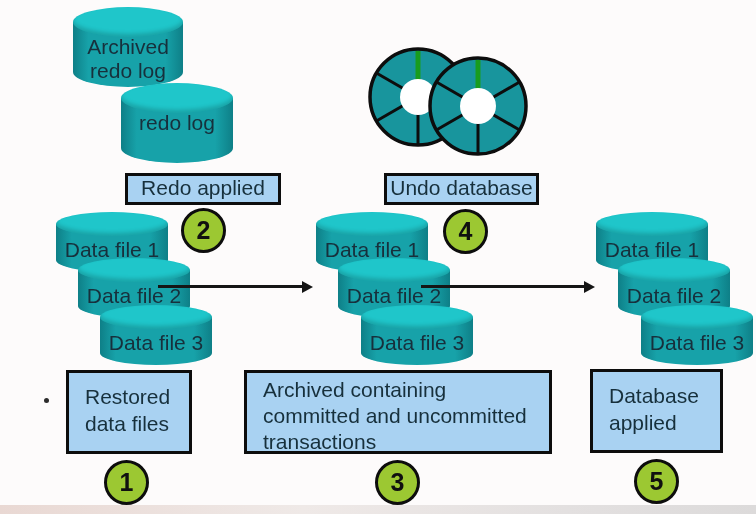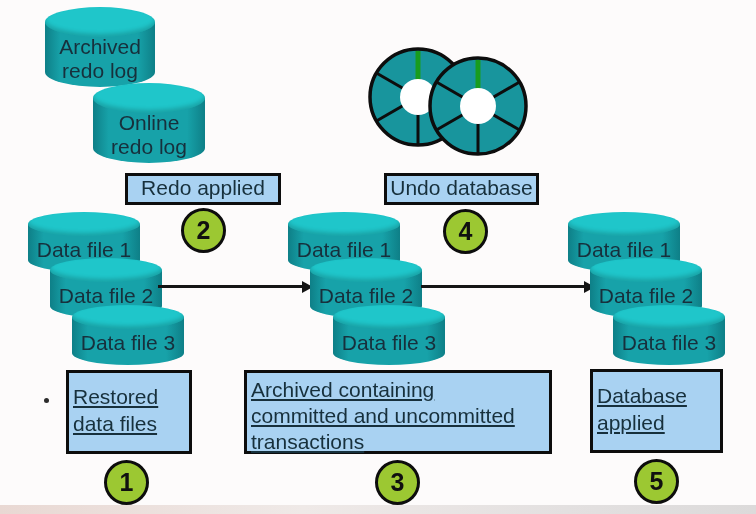--- a/index.html
+++ b/index.html
@@ -14,21 +14,21 @@
   html,body{margin:0;padding:0;}
   body{
     width:756px;height:514px;overflow:hidden;position:relative;
     background:#fdfbfb;
     font-family:"Liberation Sans",sans-serif;
     color:var(--text);
   }
   .stage{position:absolute;inset:0;}
 
   
-  .cyl{position:absolute;}
+  .cyl{position:absolute;margin-left:28px;}
   .cyl-top{
     position:absolute;left:0;right:0;top:0;border-radius:50%;
     background:var(--cylinder-top);
     box-shadow:inset 0 -3px 4px rgba(0,0,0,.18);
   }
   .cyl-body{
     position:absolute;left:0;right:0;bottom:0;
     background:linear-gradient(90deg,#0e7f87 0%,var(--cylinder-side) 14%,var(--cylinder-side) 84%,#0e7f87 100%);
   }
   .cyl-lg .cyl-top{height:30px;}
@@ -40,21 +40,21 @@
     font-size:21px;line-height:24px;color:var(--text);
   }
 
   
   .label-box{
     position:absolute;box-sizing:border-box;
     background:var(--label-box);border:3px solid #0d0d0d;
     font-size:21px;color:var(--text);
   }
   .tag-box{display:flex;align-items:flex-start;justify-content:center;}
-  .big-box{line-height:27px;padding:10px 6px 0 4px;text-decoration:underline;}
+  .big-box{line-height:27px;padding:10px 6px 0 16px;}
   .big-box.tight{line-height:26px;padding-top:4px;}
 
   
   .step-circle{
     position:absolute;width:45px;height:45px;box-sizing:border-box;
     border-radius:50%;background:var(--step-circle);border:3px solid #0d0d0d;
     display:flex;align-items:center;justify-content:center;
     font-size:25px;font-weight:bold;color:#101010;
   }
 
@@ -87,21 +87,20 @@
     <div class="cyl-label" style="top:28px">
       <div>Archived</div>
       <div>redo log</div>
     </div>
   </div>
 
   <div class="cyl cyl-lg" style="left:93px;top:83px;width:112px;height:80px">
     <div class="cyl-body"></div>
     <div class="cyl-top"></div>
     <div class="cyl-label" style="top:28px">
-      <div>Online</div>
       <div>redo log</div>
     </div>
   </div>
 
   <svg class="disks" width="184" height="126" viewBox="0 0 184 126">
     <g>
       <circle cx="58" cy="54" r="48" style="fill:var(--disk-fill)"></circle>
       <g stroke="#0d0d0d" stroke-width="3">
         <line x1="58" y1="54" x2="99.6" y2="30"></line>
         <line x1="58" y1="54" x2="16.4" y2="30"></line>

